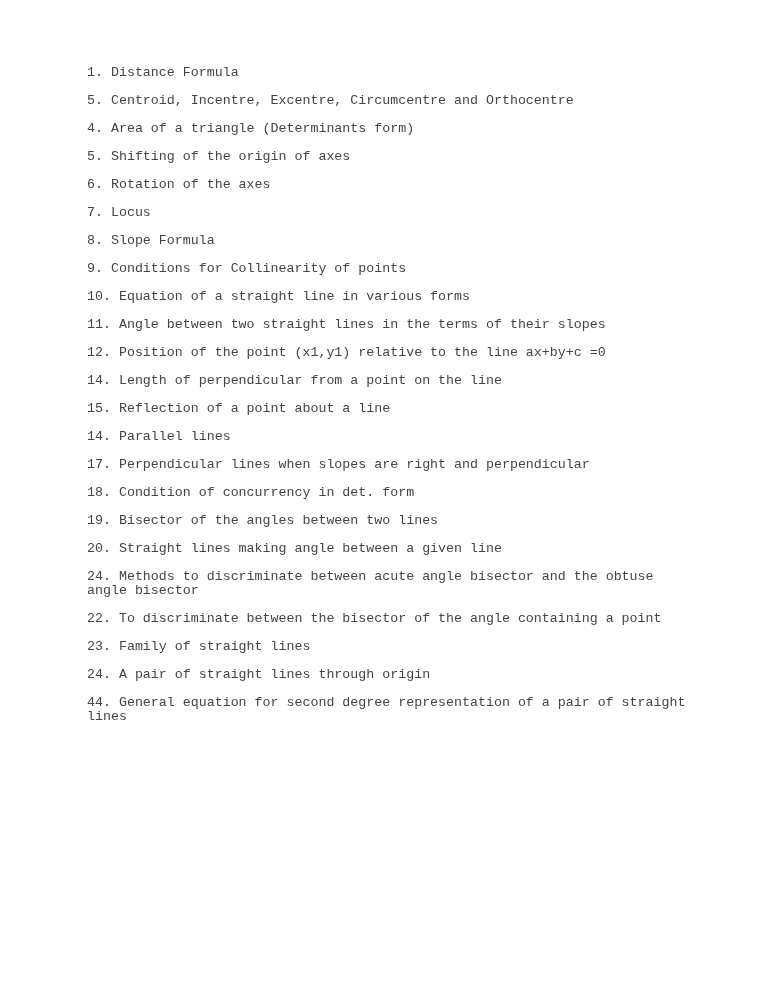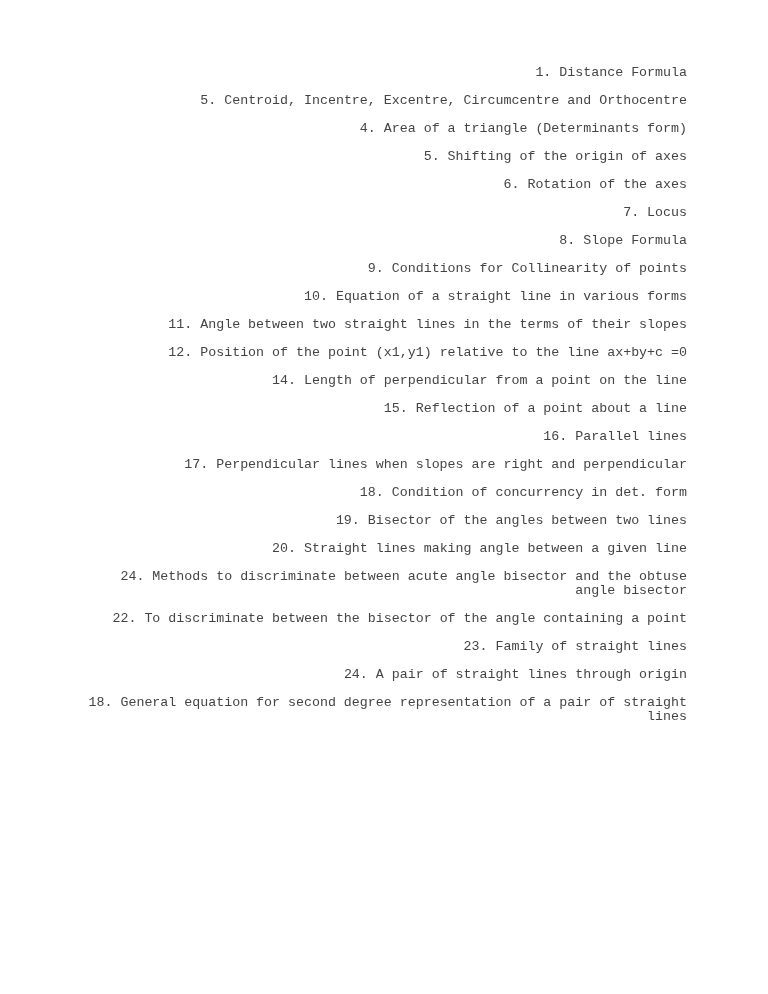--- a/index.html
+++ b/index.html
@@ -11,21 +11,20 @@
       width: 768px;
       height: 994px;
       overflow: hidden;
       position: relative;
     }
     .page {
       position: absolute;
       left: 87px;
       top: 66px;
       width: 600px;
-      text-align: right;
     }
     .item {
       font-family: "Liberation Mono", "DejaVu Sans Mono", monospace;
       font-size: 13.3px;
       line-height: 14px;
       color: #444444;
       margin: 0 0 14px 0;
       white-space: normal;
       word-wrap: break-word;
     }
@@ -40,23 +39,23 @@
   <p class="item">5. Shifting of the origin of axes</p>
   <p class="item">6. Rotation of the axes</p>
   <p class="item">7. Locus</p>
   <p class="item">8. Slope Formula</p>
   <p class="item">9. Conditions for Collinearity of points</p>
   <p class="item">10. Equation of a straight line in various forms</p>
   <p class="item">11. Angle between two straight lines in the terms of their slopes</p>
   <p class="item">12. Position of the point (x1,y1) relative to the line ax+by+c =0</p>
   <p class="item">14. Length of perpendicular from a point on the line</p>
   <p class="item">15. Reflection of a point about a line</p>
-  <p class="item">16. Parallel lines</p>
+  <p class="item">14. Parallel lines</p>
   <p class="item">17. Perpendicular lines when slopes are right and perpendicular</p>
   <p class="item">18. Condition of concurrency in det. form</p>
   <p class="item">19. Bisector of the angles between two lines</p>
   <p class="item">20. Straight lines making angle between a given line</p>
   <p class="item">24. Methods to discriminate between acute angle bisector and the obtuse angle bisector</p>
   <p class="item">22. To discriminate between the bisector of the angle containing a point</p>
   <p class="item">23. Family of straight lines</p>
   <p class="item">24. A pair of straight lines through origin</p>
-  <p class="item">18. General equation for second degree representation of a pair of straight lines</p>
+  <p class="item">44. General equation for second degree representation of a pair of straight lines</p>
 </div>
 
 </body></html>

